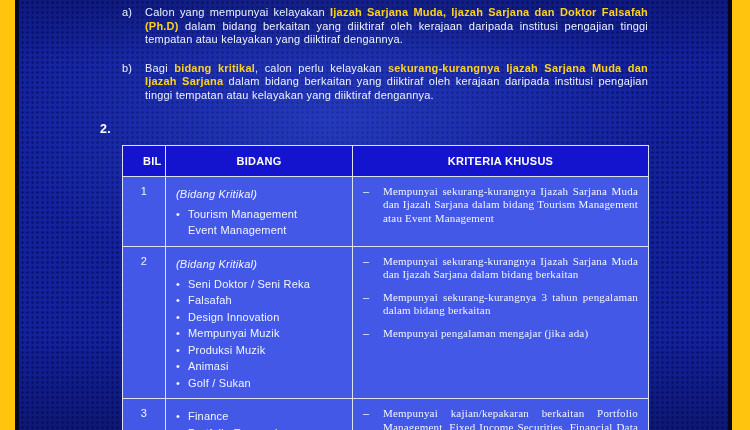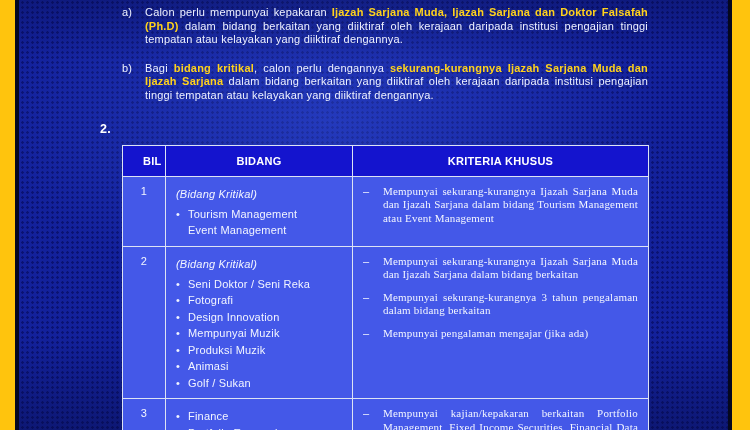--- a/index.html
+++ b/index.html
@@ -74,25 +74,25 @@
 
 <div class="page">
   <div class="stripe stripe-left"></div>
   <div class="stripe stripe-right"></div>
 
   <div class="content">
 
     <div class="intro" id="intro">
         <div class="intro-item">
           <span class="intro-marker">a)</span>
-          <div class="intro-text"><span>Calon perlu mempunyai kepakaran </span><span class="hl">Ijazah Sarjana Muda, Ijazah Sarjana dan Doktor Falsafah (Ph.D)</span><span> dalam bidang berkaitan yang diiktiraf oleh kerajaan daripada institusi pengajian tinggi tempatan atau kelayakan yang diiktiraf dengannya.</span></div>
+          <div class="intro-text"><span>Calon yang mempunyai kelayakan </span><span class="hl">Ijazah Sarjana Muda, Ijazah Sarjana dan Doktor Falsafah (Ph.D)</span><span> dalam bidang berkaitan yang diiktiraf oleh kerajaan daripada institusi pengajian tinggi tempatan atau kelayakan yang diiktiraf dengannya.</span></div>
         </div>
         <div class="intro-item">
           <span class="intro-marker">b)</span>
-          <div class="intro-text"><span>Bagi </span><span class="hl">bidang kritikal</span><span>, calon perlu dengannya </span><span class="hl">sekurang-kurangnya Ijazah Sarjana Muda dan Ijazah Sarjana</span><span> dalam bidang berkaitan yang diiktiraf oleh kerajaan daripada institusi pengajian tinggi tempatan atau kelayakan yang diiktiraf dengannya.</span></div>
+          <div class="intro-text"><span>Bagi </span><span class="hl">bidang kritikal</span><span>, calon perlu kelayakan </span><span class="hl">sekurang-kurangnya Ijazah Sarjana Muda dan Ijazah Sarjana</span><span> dalam bidang berkaitan yang diiktiraf oleh kerajaan daripada institusi pengajian tinggi tempatan atau kelayakan yang diiktiraf dengannya.</span></div>
         </div>
       </div>
 
     <div class="section-heading">
       <span class="section-number">2.</span>
     </div>
 
     <table>
       <colgroup>
           <col class="c-bil">
@@ -130,21 +130,21 @@
           <tr style="height: 141px;">
             <td class="bil">2</td>
             <td class="bidang">
               <div class="bidang-note">(Bidang Kritikal)</div>
               <div class="b-item">
                 <span class="b-bullet">•</span>
                 <span>Seni Doktor / Seni Reka</span>
               </div>
               <div class="b-item">
                 <span class="b-bullet">•</span>
-                <span>Fotografi</span>
+                <span>Falsafah</span>
               </div>
               <div class="b-item">
                 <span class="b-bullet">•</span>
                 <span>Design Innovation</span>
               </div>
               <div class="b-item">
                 <span class="b-bullet">•</span>
                 <span>Mempunyai Muzik</span>
               </div>
               <div class="b-item">

